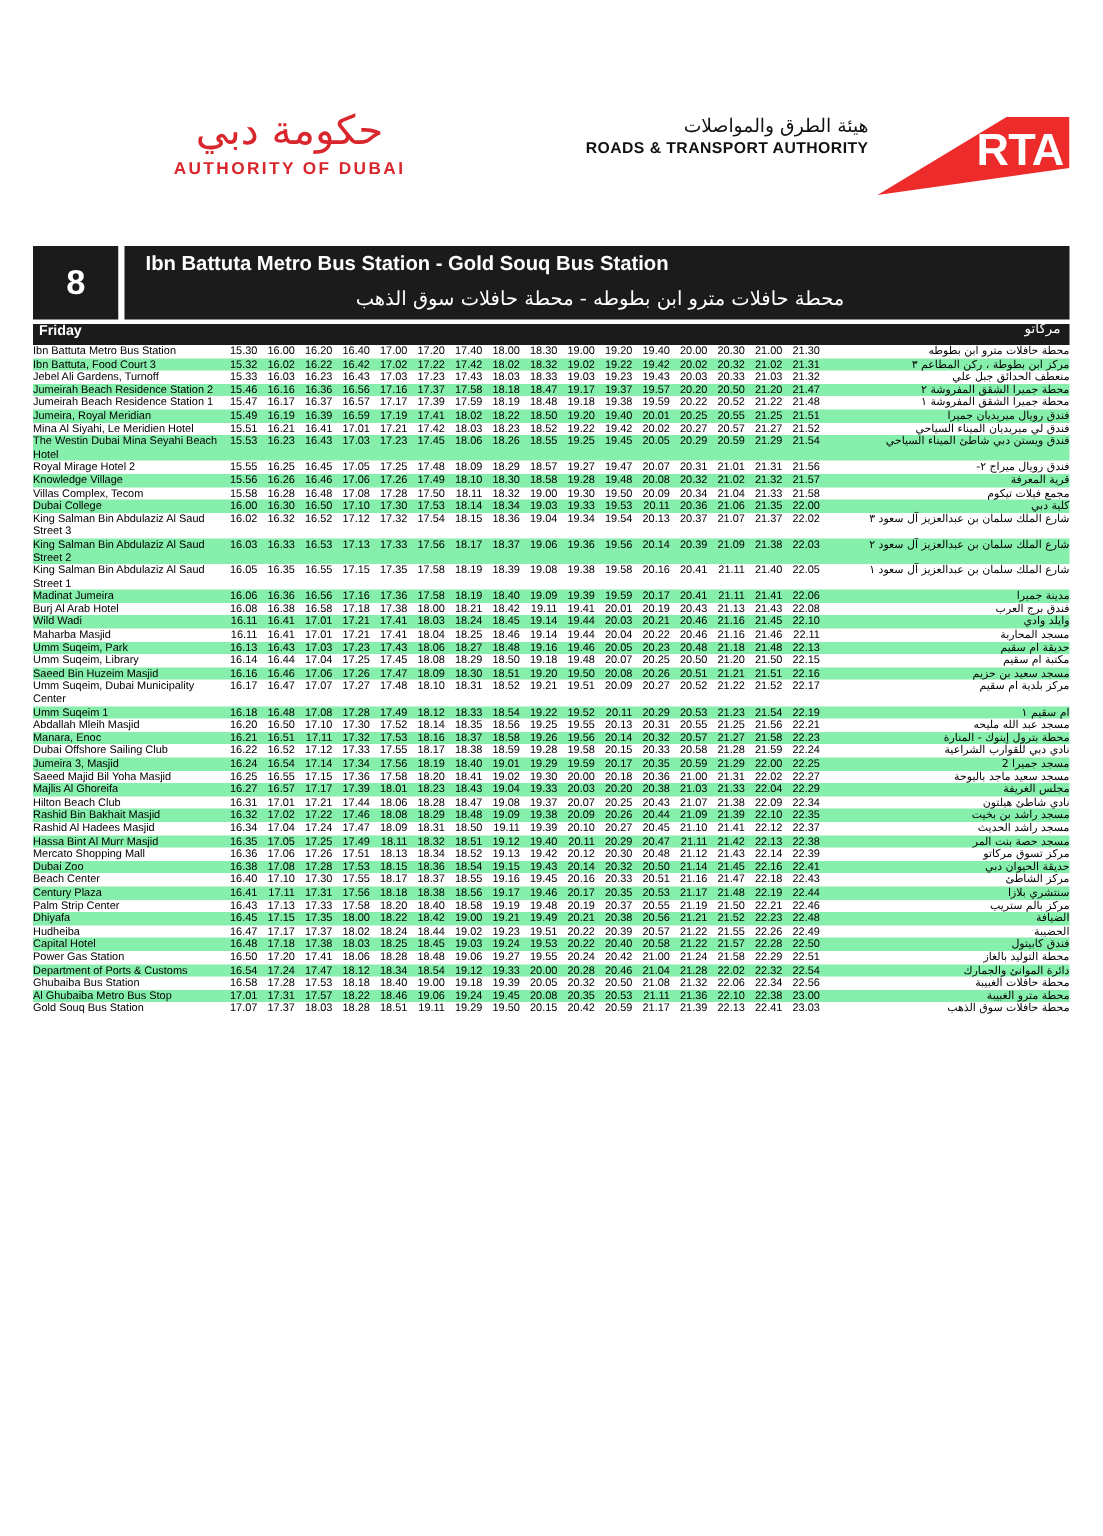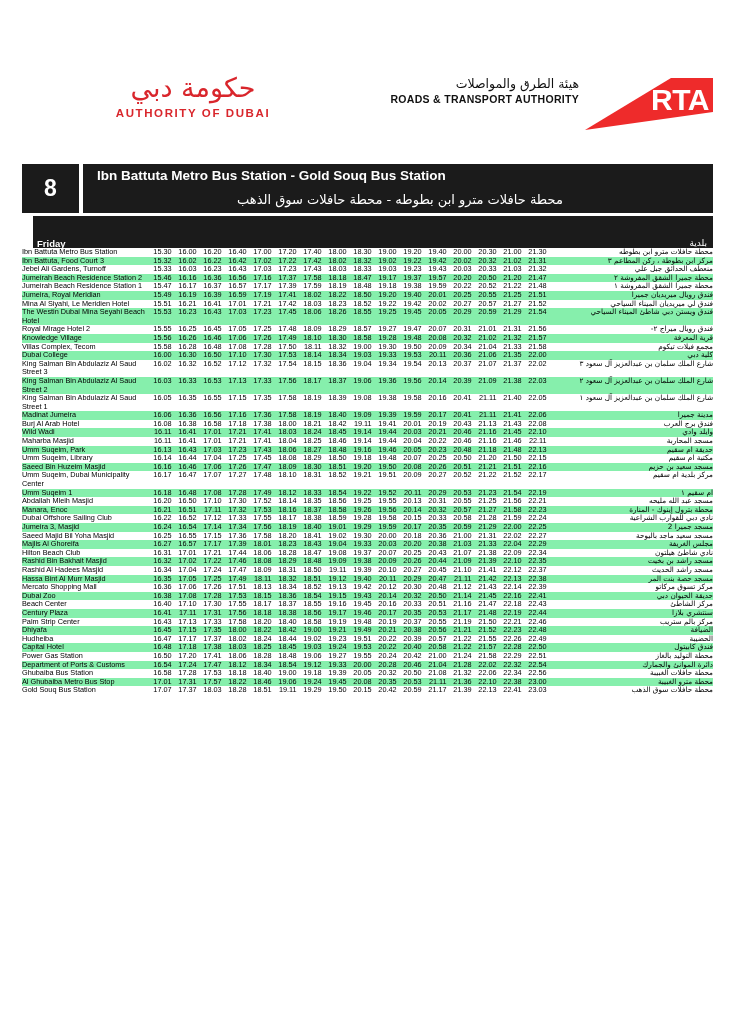--- a/index.html
+++ b/index.html
@@ -84,24 +84,24 @@
   }
   .route-en{font-size:13.5px;font-weight:bold;line-height:1.25;}
   .route-ar{
     font-family:"DejaVu Sans",sans-serif;
     direction:rtl;text-align:center;
     font-size:13px;line-height:1.35;margin-top:1px;
   }
 
   
   .daybar{
-    margin:3px 22px 0 33px;
+    margin:3px 22px 0 22px;
     background:#1b1b1b;color:#fff;
-    height:32px;
-    display:flex;align-items:flex-end;justify-content:space-between;
+    height:14px;
+    display:flex;align-items:flex-start;justify-content:space-between;
     padding:0 6px 0 4px;
     box-sizing:border-box;
   }
   .day-en{font-size:9.5px;font-weight:bold;line-height:1;}
   .day-ar{font-family:"DejaVu Sans",sans-serif;font-size:9px;direction:rtl;line-height:1;}
 
   
   .tablewrap{margin:0 22px;}
   table.tt{
     border-collapse:collapse;
@@ -171,21 +171,21 @@
     <div class="route-num">8</div>
     <div class="route-gap"></div>
     <div class="route-names">
       <div class="route-en">Ibn Battuta  Metro Bus Station - Gold Souq Bus Station</div>
       <div class="route-ar">محطة حافلات مترو ابن بطوطه - محطة حافلات سوق الذهب</div>
     </div>
   </div>
 
   <div class="daybar">
     <span class="day-en">Friday</span>
-    <span class="day-ar">بلدية</span>
+    <span class="day-ar">مركاتو</span>
   </div>
 
   <div class="tablewrap">
     <table class="tt">
       <tbody id="tt-body">
           <tr>
             <td class="stop-en">Ibn Battuta  Metro Bus Station</td>
             <td class="times">
               <div class="timerow">
                 <span>15.30</span>

